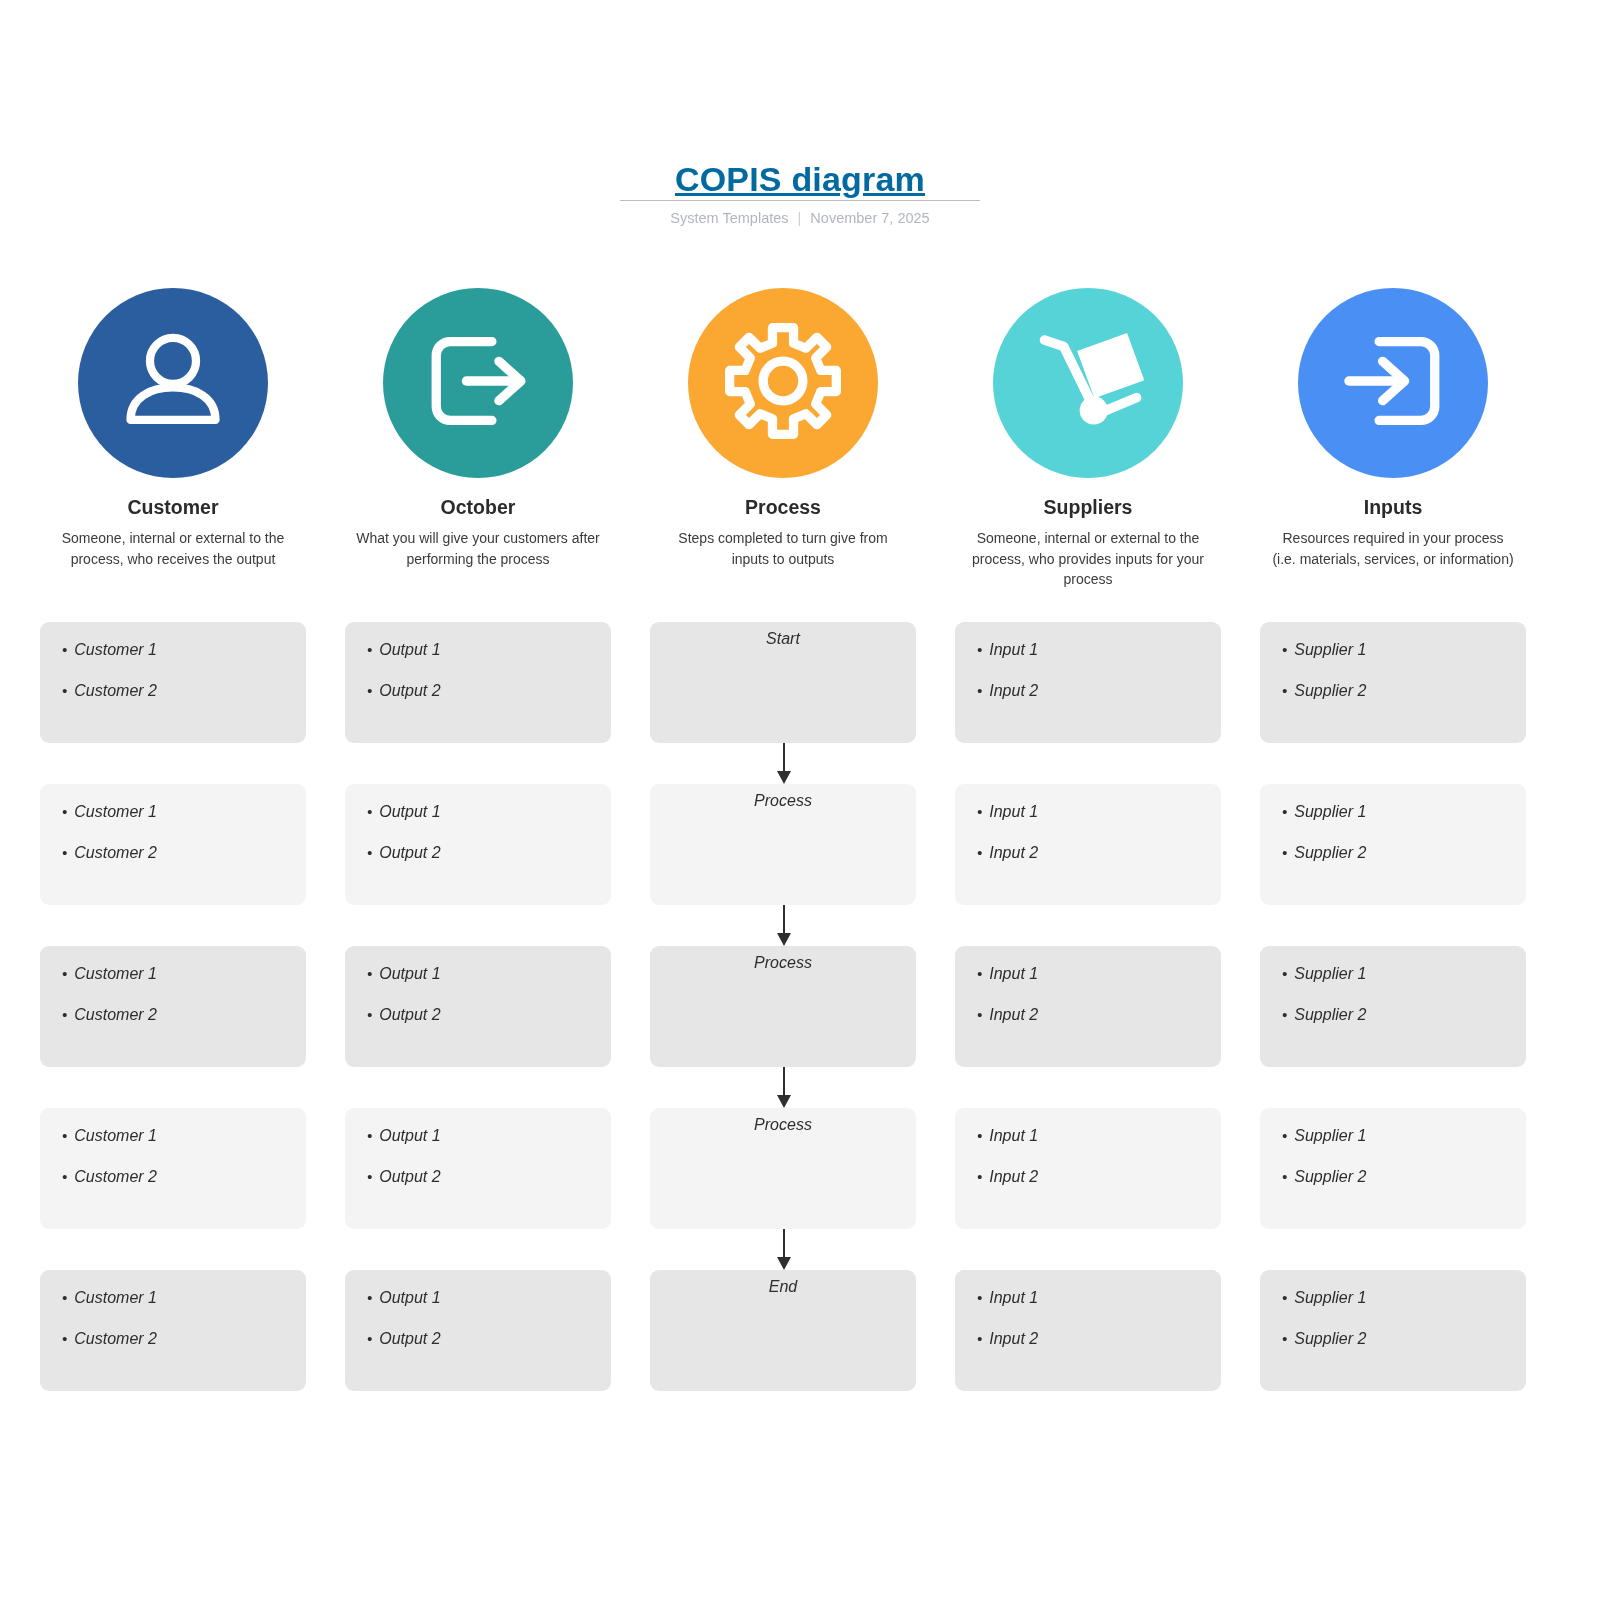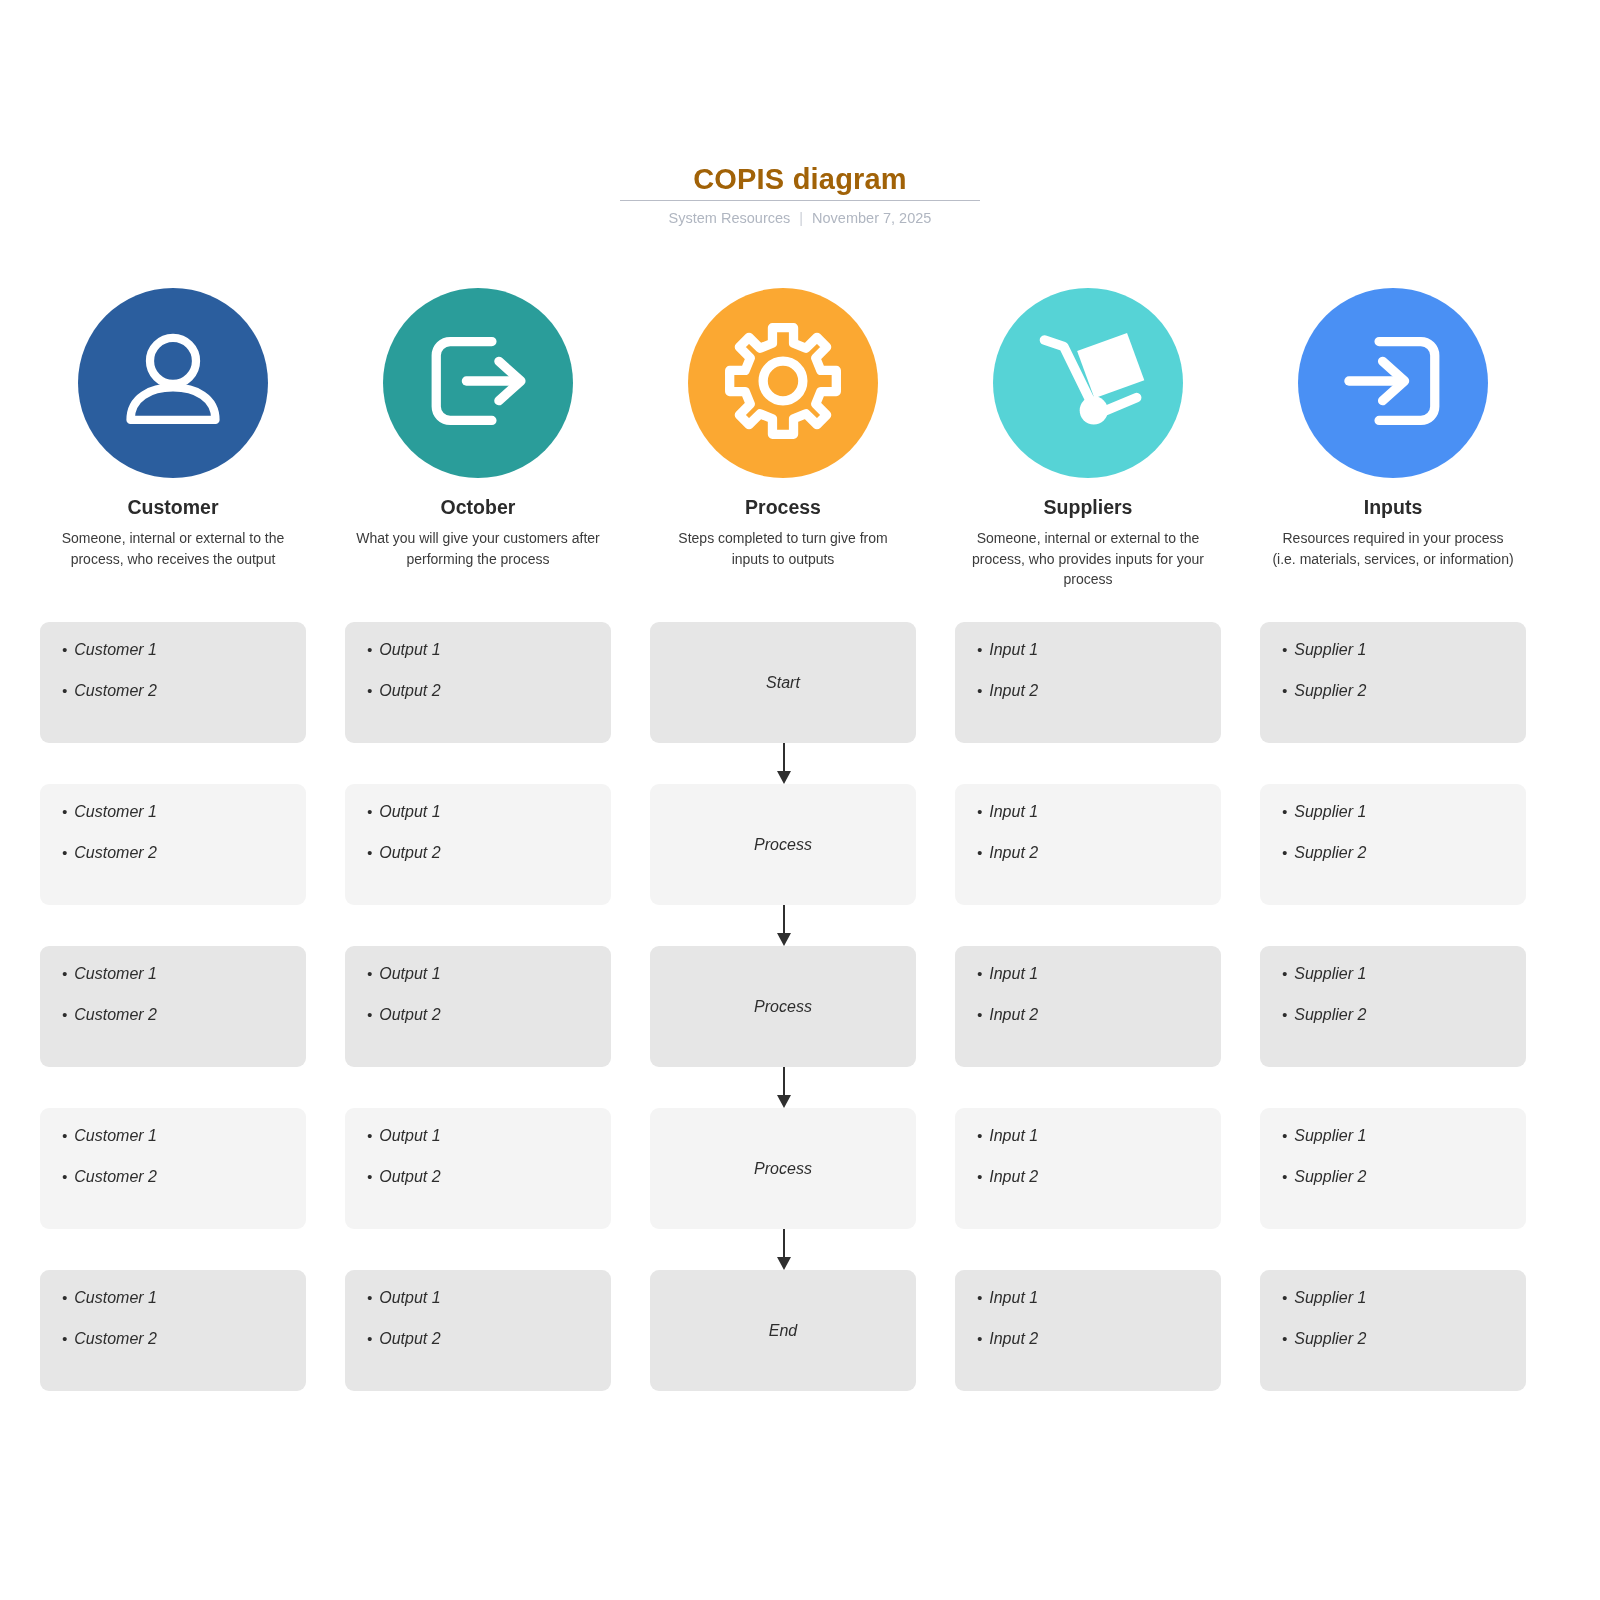--- a/index.html
+++ b/index.html
@@ -21,25 +21,26 @@
 
   
   .header {
     position: absolute;
     left: 0;
     top: 162px;
     width: 1600px;
     text-align: center;
   }
   .header-title {
-    font-size: 29px;
+    font-size: 34px;
     font-weight: bold;
-    color: #a16207;
+    color: #0369a1;
     letter-spacing: 0.2px;
     line-height: 34px;
+    text-decoration: underline;
   }
   .header-rule {
     width: 360px;
     height: 1px;
     background: #b9bdc7;
     margin: 4px auto 0 auto;
   }
   .header-sub {
     margin-top: 8px;
     font-size: 14.5px;
@@ -126,23 +127,23 @@
   }
   .card-bullet {
     font-size: 15px;
     line-height: 20px;
     margin-right: 7px;
   }
 
   
   .card.process-box {
     display: flex;
-    align-items: center;
+    align-items: flex-start;
     justify-content: center;
-    padding: 16px;
+    padding: 8px;
   }
   .process-label {
     font-size: 16px;
     font-style: italic;
     color: #2d2d2d;
   }
 
   
   .arrow {
     position: absolute;
@@ -171,21 +172,21 @@
 </style>
 </head>
 <body>
 
 <div id="page">
 
   <div class="header">
     <div class="header-title">COPIS diagram</div>
     <div class="header-rule"></div>
     <div class="header-sub">
-      <span>System Resources</span><span class="divider">|</span><span>November 7, 2025</span>
+      <span>System Templates</span><span class="divider">|</span><span>November 7, 2025</span>
     </div>
   </div>
 
   <div class="columns">
 
     <div class="col-head">
       <div class="circle" style="background:#2B5E9E">
         <span>
           <svg width="118" height="118" viewBox="0 0 100 100">
             <circle cx="50" cy="33" r="19.5" fill="none" stroke="#ffffff" stroke-width="7"></circle>

